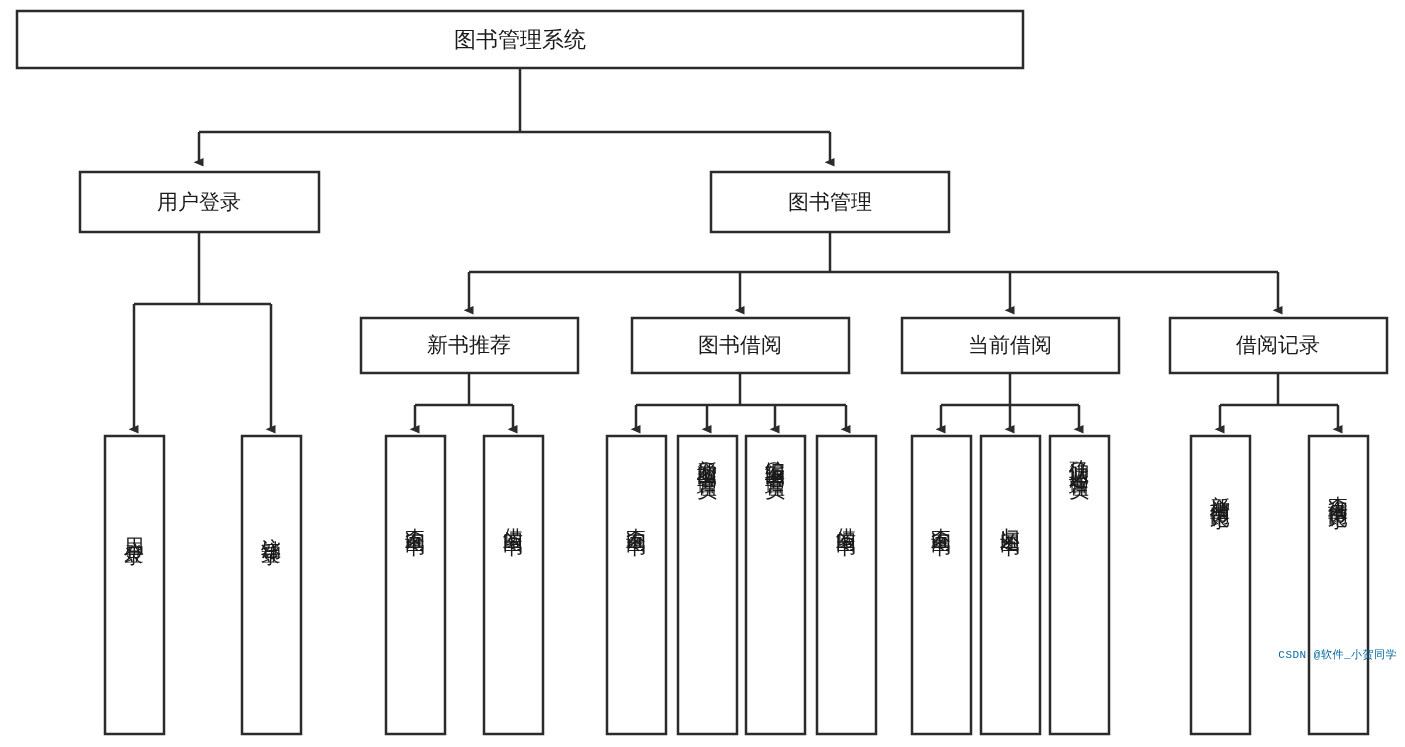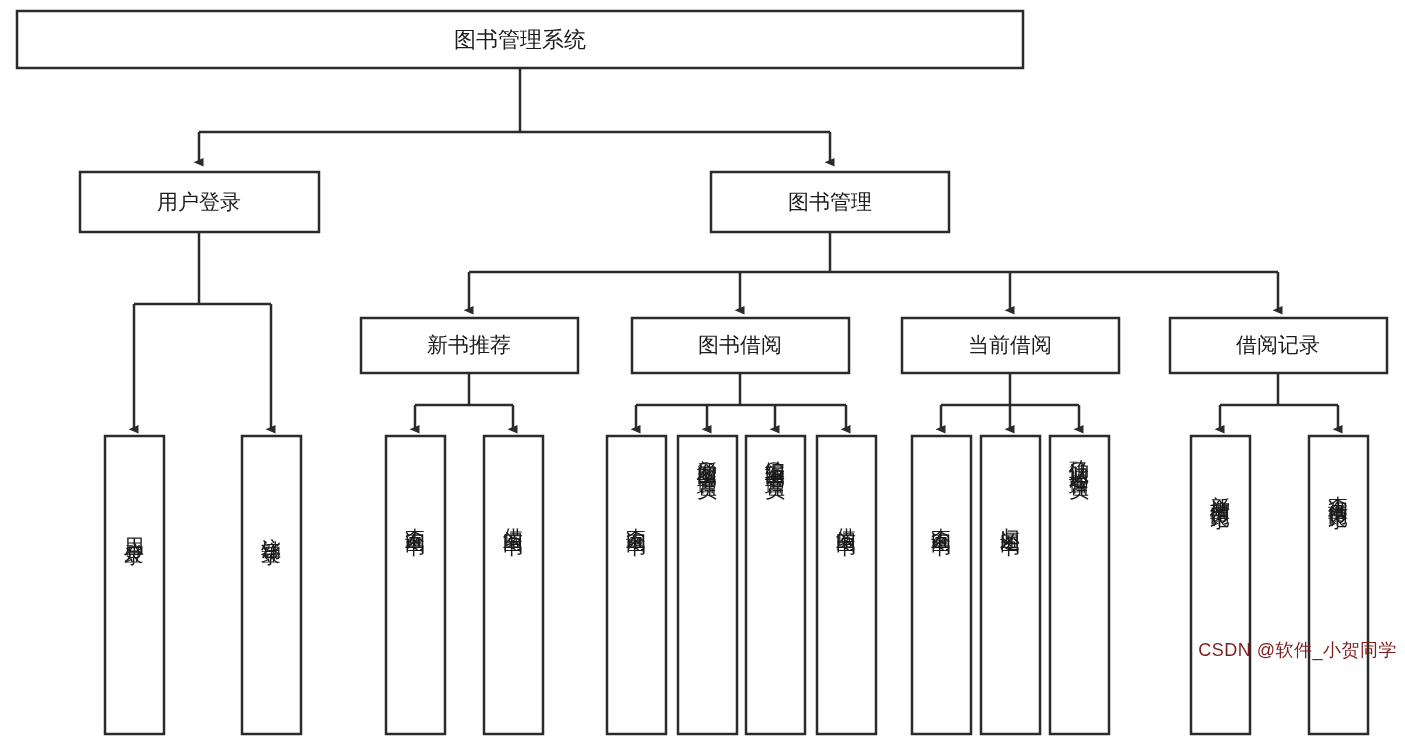--- a/index.html
+++ b/index.html
@@ -66,23 +66,23 @@
     font-size: 20px;
     line-height: 1;
     color: #1a1a1a;
     letter-spacing: 3px;
     white-space: nowrap;
   }
   .watermark {
     position: absolute;
     right: 8px;
     bottom: 6px;
-    font-family: Liberation Sans, sans-serif;
-    font-size: 18px;
-    color: #7f1d1d;
+    font-family: Liberation Mono, monospace;
+    font-size: 11px;
+    color: #0369a1;
     letter-spacing: 0.5px;
     white-space: nowrap;
   }
 </style>
 </head>
 <body>
 
 <div id="diagram-root">
 
   <svg class="flow" viewBox="0 0 1405 747">

